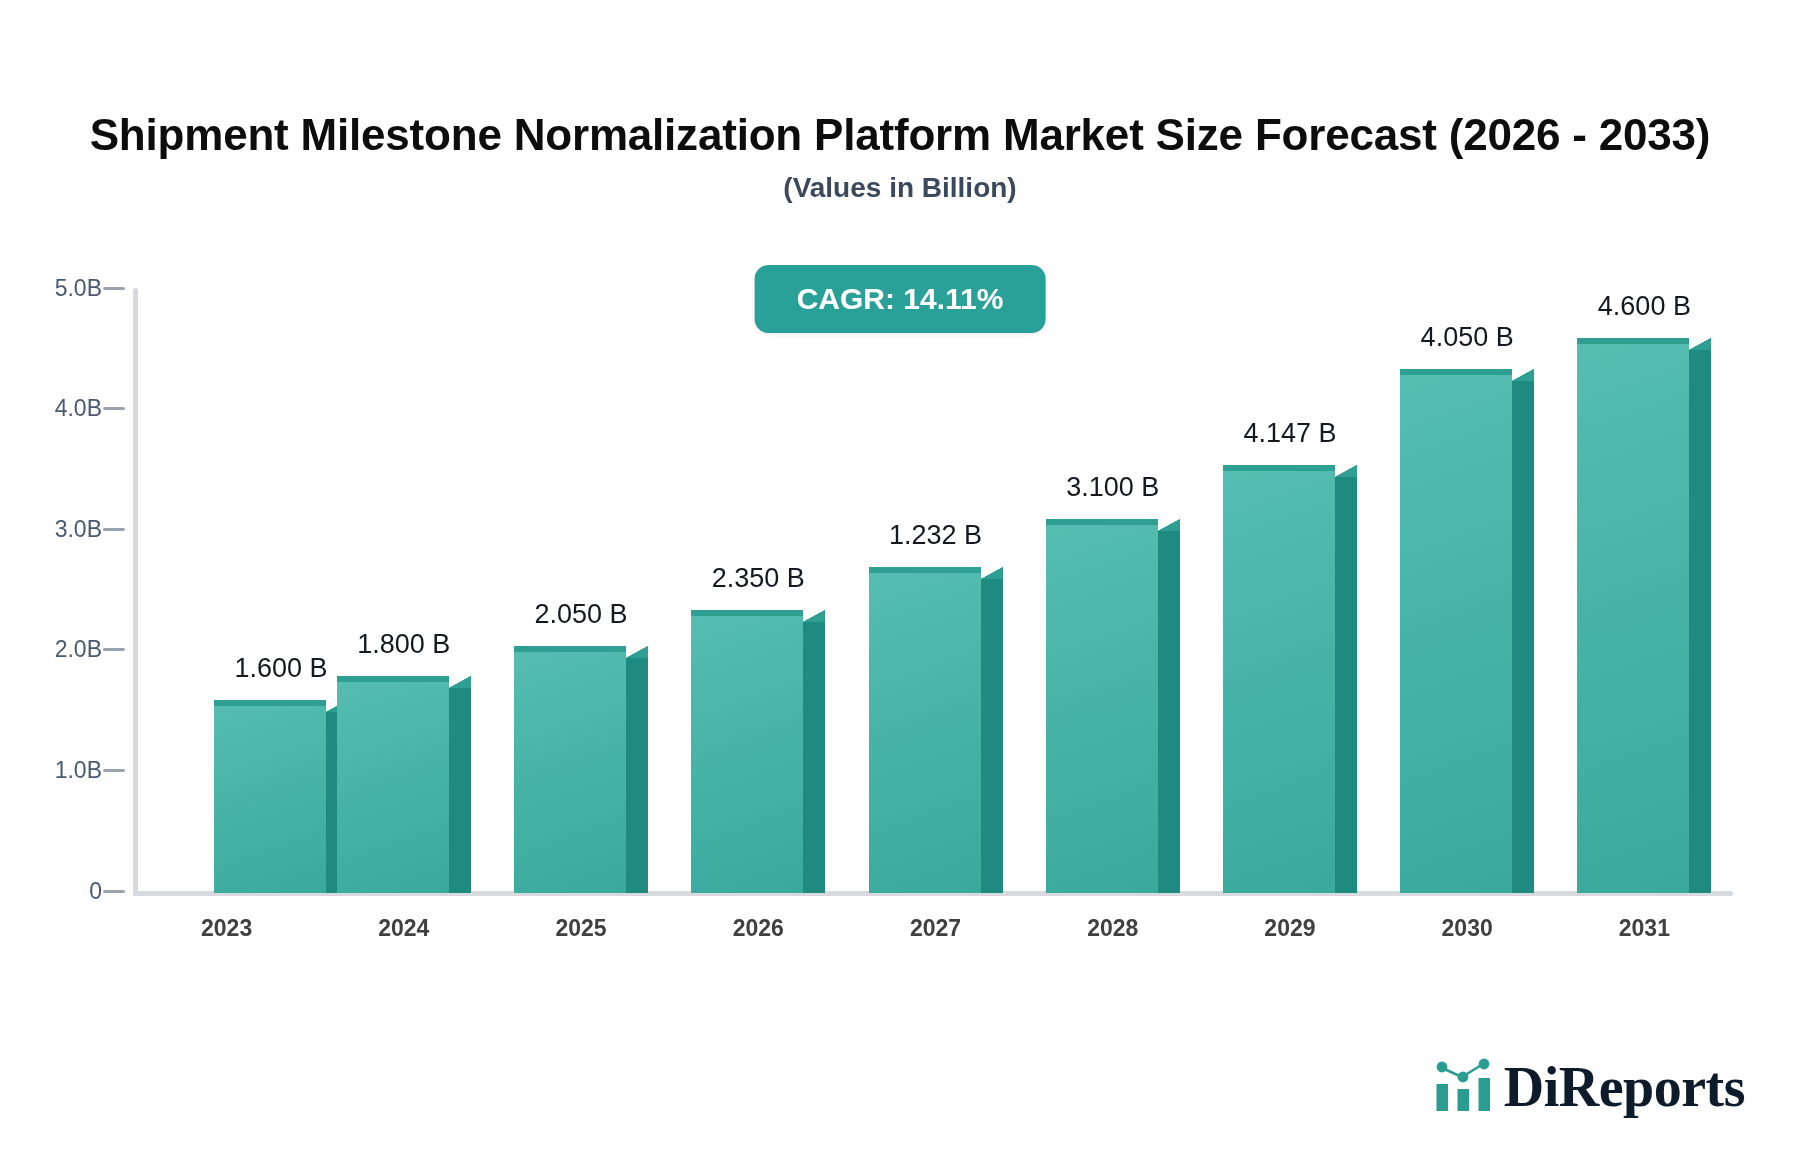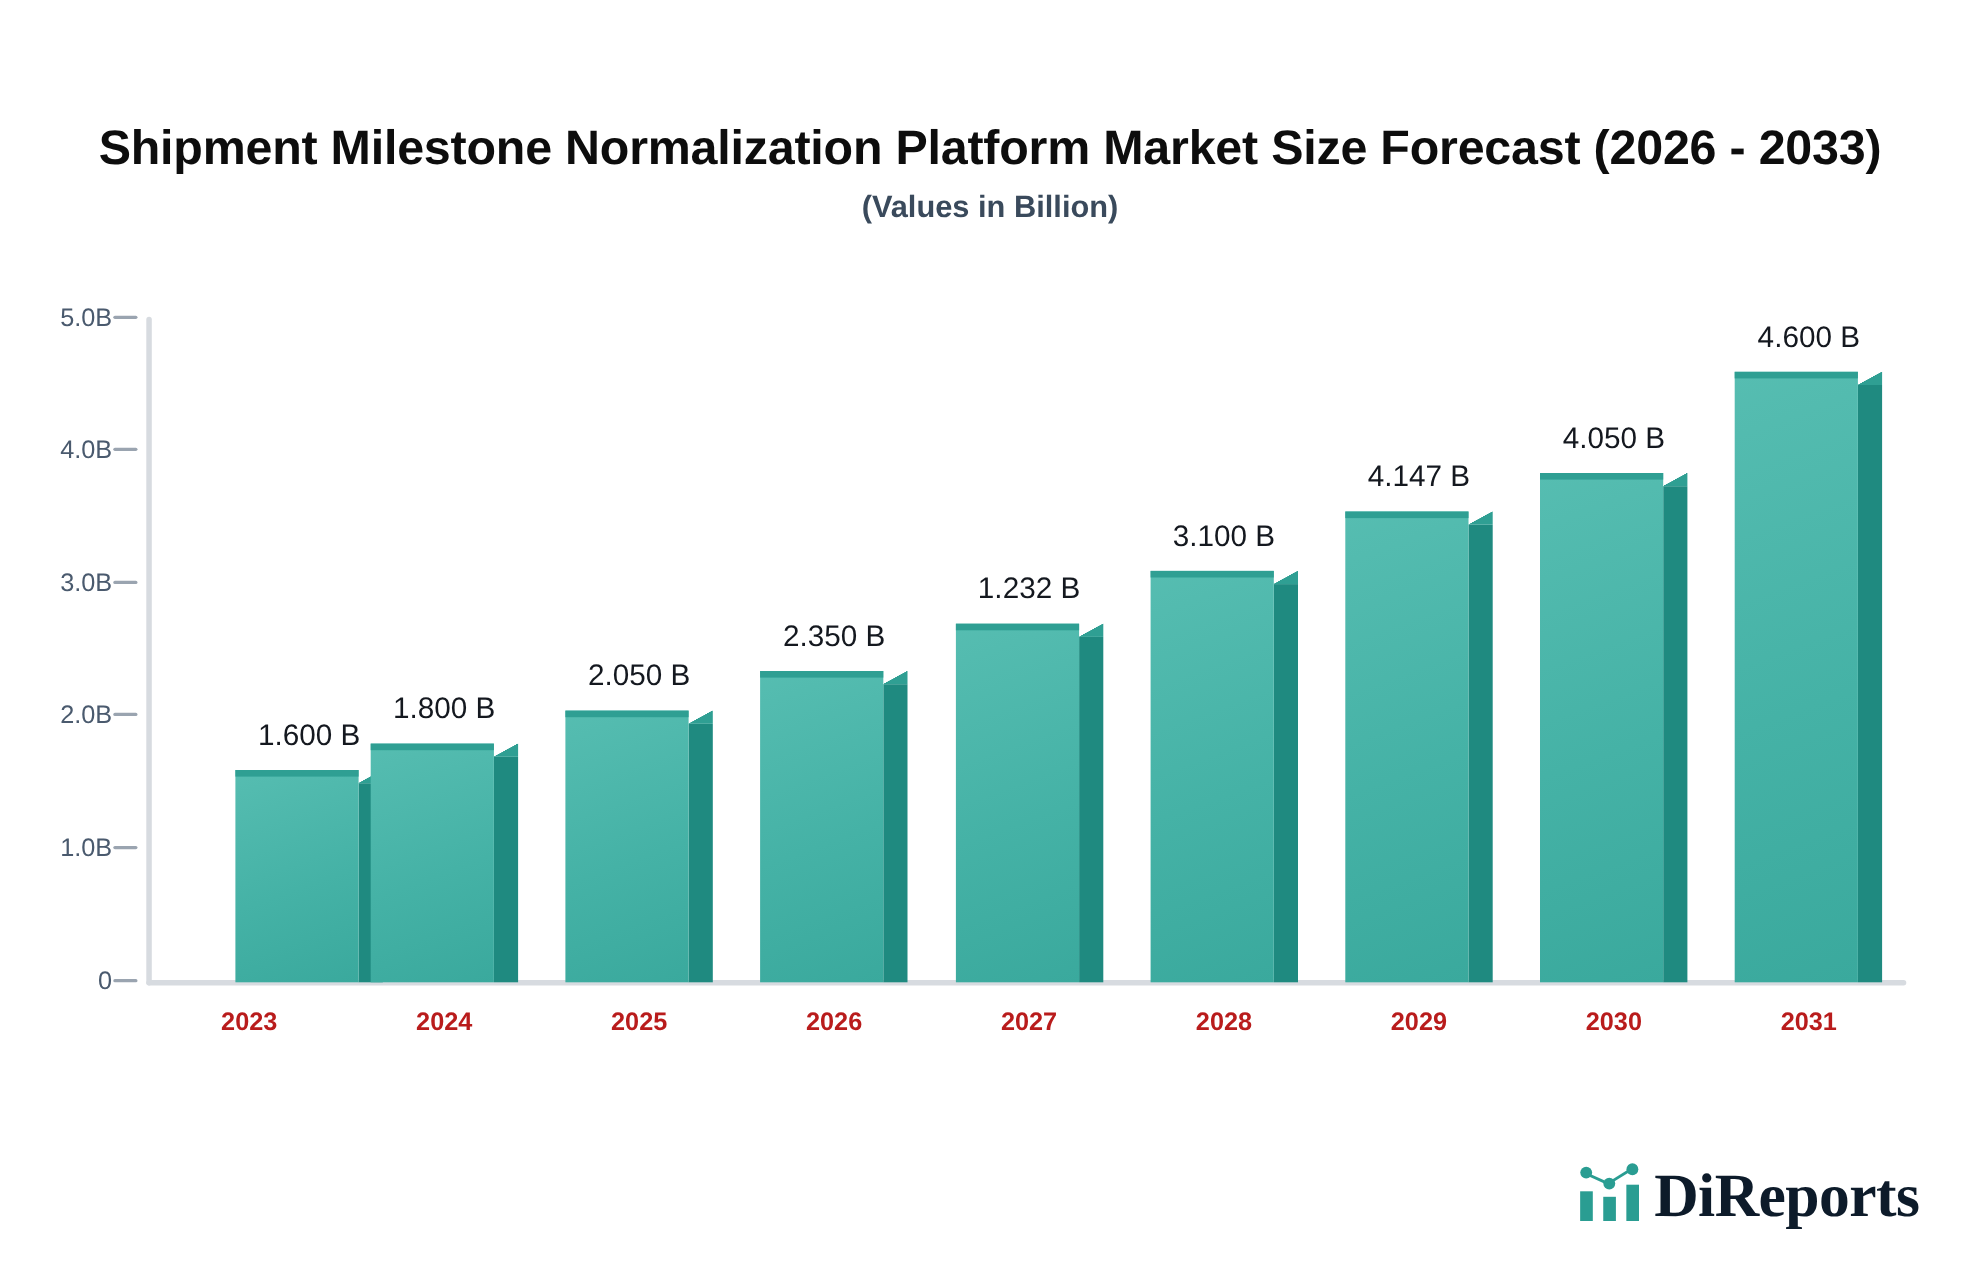--- a/index.html
+++ b/index.html
@@ -169,21 +169,21 @@
     color: #14181f;
     white-space: nowrap;
   }
 
   
   .x-label {
     position: absolute;
     top: 915px;
     text-align: center;
     font-size: 23px;
-    color: #b91c1c;
+    color: #404040;
     font-weight: 600;
     white-space: nowrap;
   }
 
   
   .logo {
     position: absolute;
     right: 55px;
     bottom: 38px;
     display: flex;
@@ -200,20 +200,21 @@
     line-height: 1;
   }
 </style>
 </head>
 <body>
 
 <div id="root">
 
   <div class="chart-title">Shipment Milestone Normalization Platform Market Size Forecast (2026 - 2033)</div>
   <div class="chart-subtitle">(Values in Billion)</div>
+  <div class="cagr-badge">CAGR: 14.11%</div>
 
   <div class="plot">
     <div class="y-axis-line"></div>
     <div class="x-axis-line"></div>
     <div id="y-ticks">
         <div class="y-tick-row" style="top: 891px;">
           <span class="y-tick-label">0</span>
           <span class="y-tick-dash"></span>
         </div>
         <div class="y-tick-row" style="top: 770.4px;">
@@ -294,21 +295,21 @@
         </div>
         <div class="bar-group" style="left: 1084.94px; width: 134px; height: 428.13px;">
           <div class="bar-3d">
             <div class="bar-side"></div>
             <div class="bar-cap"></div>
             <div class="bar-front"></div>
             <div class="bar-top"></div>
           </div>
           <div class="bar-value">4.147 B</div>
         </div>
-        <div class="bar-group" style="left: 1262.17px; width: 134px; height: 463px;">
+        <div class="bar-group" style="left: 1262.17px; width: 134px; height: 524px;">
           <div class="bar-3d">
             <div class="bar-side"></div>
             <div class="bar-cap"></div>
             <div class="bar-front"></div>
             <div class="bar-top"></div>
           </div>
           <div class="bar-value">4.050 B</div>
         </div>
         <div class="bar-group" style="left: 1439.39px; width: 134px; height: 554.76px;">
           <div class="bar-3d">

